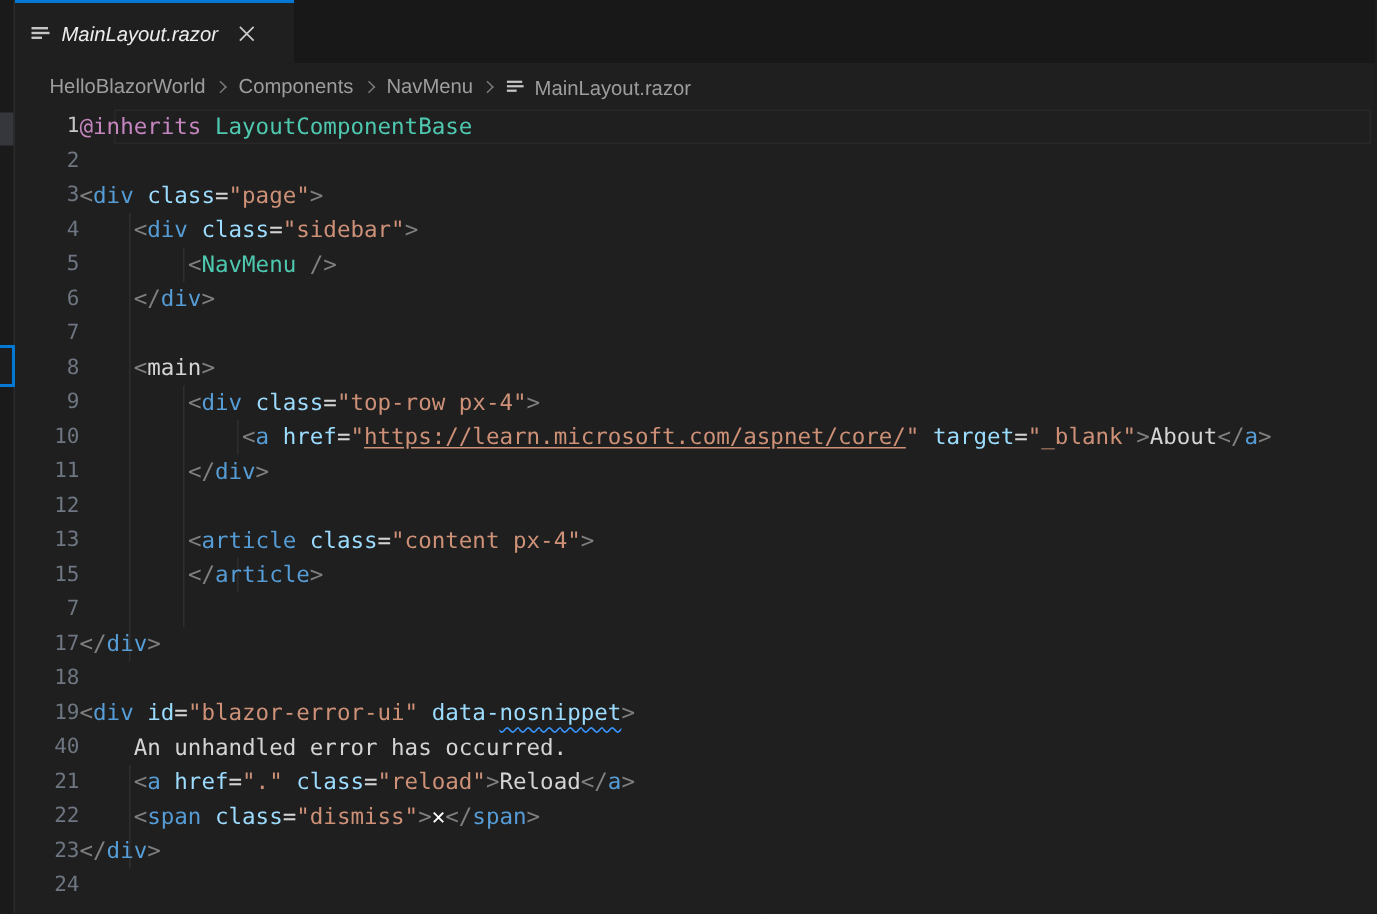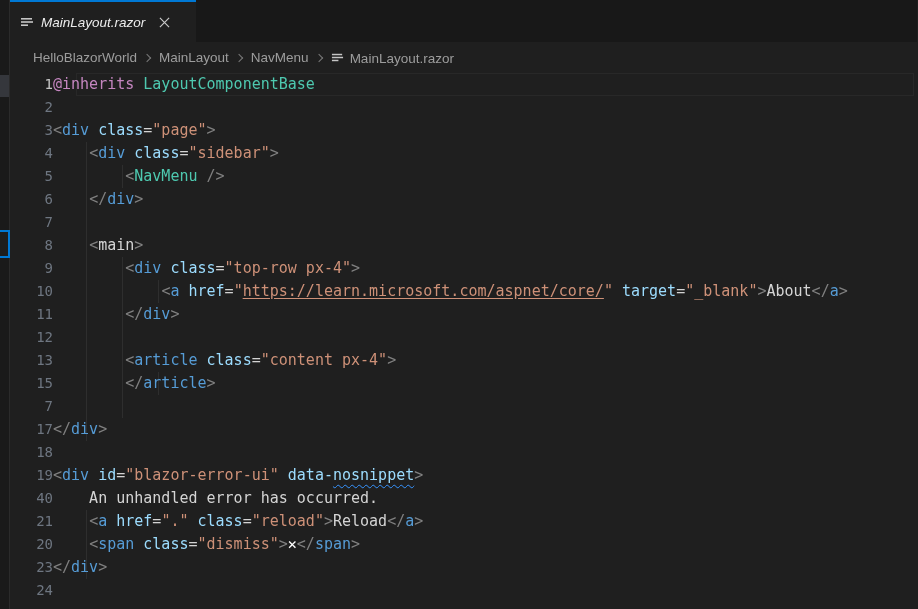--- a/index.html
+++ b/index.html
@@ -79,21 +79,21 @@
         <svg width="11" height="11" viewBox="0 0 12 12">
           <path d="M1 1 L11 11 M11 1 L1 11" stroke="#c8c8c8" stroke-width="1.3" fill="none"></path>
         </svg>
       </span>
     </div>
   </div>
 
   <div class="crumbs" id="crumbs">
       <span class="crumb"><span>HelloBlazorWorld</span></span>
       <span class="sep"></span>
-      <span class="crumb"><span>MainLayout</span></span>
+      <span class="crumb"><span>Components</span></span>
       <span class="sep"></span>
       <span class="crumb"><span>NavMenu</span></span>
       <span class="sep"></span>
       <span class="crumb"><span class="crumb-icon">
           <svg width="13" height="13" viewBox="0 0 14 14">
             <rect x="1" y="3" width="11" height="1.6" fill="#c5c5c5"></rect>
             <rect x="1" y="6.2" width="12" height="1.6" fill="#c5c5c5"></rect>
             <rect x="1" y="9.4" width="7" height="1.6" fill="#c5c5c5"></rect>
           </svg>
         </span><span>MainLayout.razor</span></span>
@@ -181,21 +181,21 @@
         </div>
         <div class="line">
           <span class="ln">40</span>
           <span class="code"><span class="token-txt">    An unhandled error has occurred.</span></span>
         </div>
         <div class="line">
           <span class="ln">21</span>
           <span class="code"><span class="token-txt">    </span><span class="token-p">&lt;</span><span class="token-tag">a</span><span class="token-txt"> </span><span class="token-attr">href</span><span class="token-txt">=</span><span class="token-str">"."</span><span class="token-txt"> </span><span class="token-attr">class</span><span class="token-txt">=</span><span class="token-str">"reload"</span><span class="token-p">&gt;</span><span class="token-txt">Reload</span><span class="token-p">&lt;/</span><span class="token-tag">a</span><span class="token-p">&gt;</span></span>
         </div>
         <div class="line">
-          <span class="ln">20</span>
+          <span class="ln">22</span>
           <span class="code"><span class="token-txt">    </span><span class="token-p">&lt;</span><span class="token-tag">span</span><span class="token-txt"> </span><span class="token-attr">class</span><span class="token-txt">=</span><span class="token-str">"dismiss"</span><span class="token-p">&gt;</span><span class="token-x">✕</span><span class="token-p">&lt;/</span><span class="token-tag">span</span><span class="token-p">&gt;</span></span>
         </div>
         <div class="line">
           <span class="ln">23</span>
           <span class="code"><span class="token-p">&lt;/</span><span class="token-tag">div</span><span class="token-p">&gt;</span></span>
         </div>
         <div class="line">
           <span class="ln">24</span>
           <span class="code"></span>
         </div>

